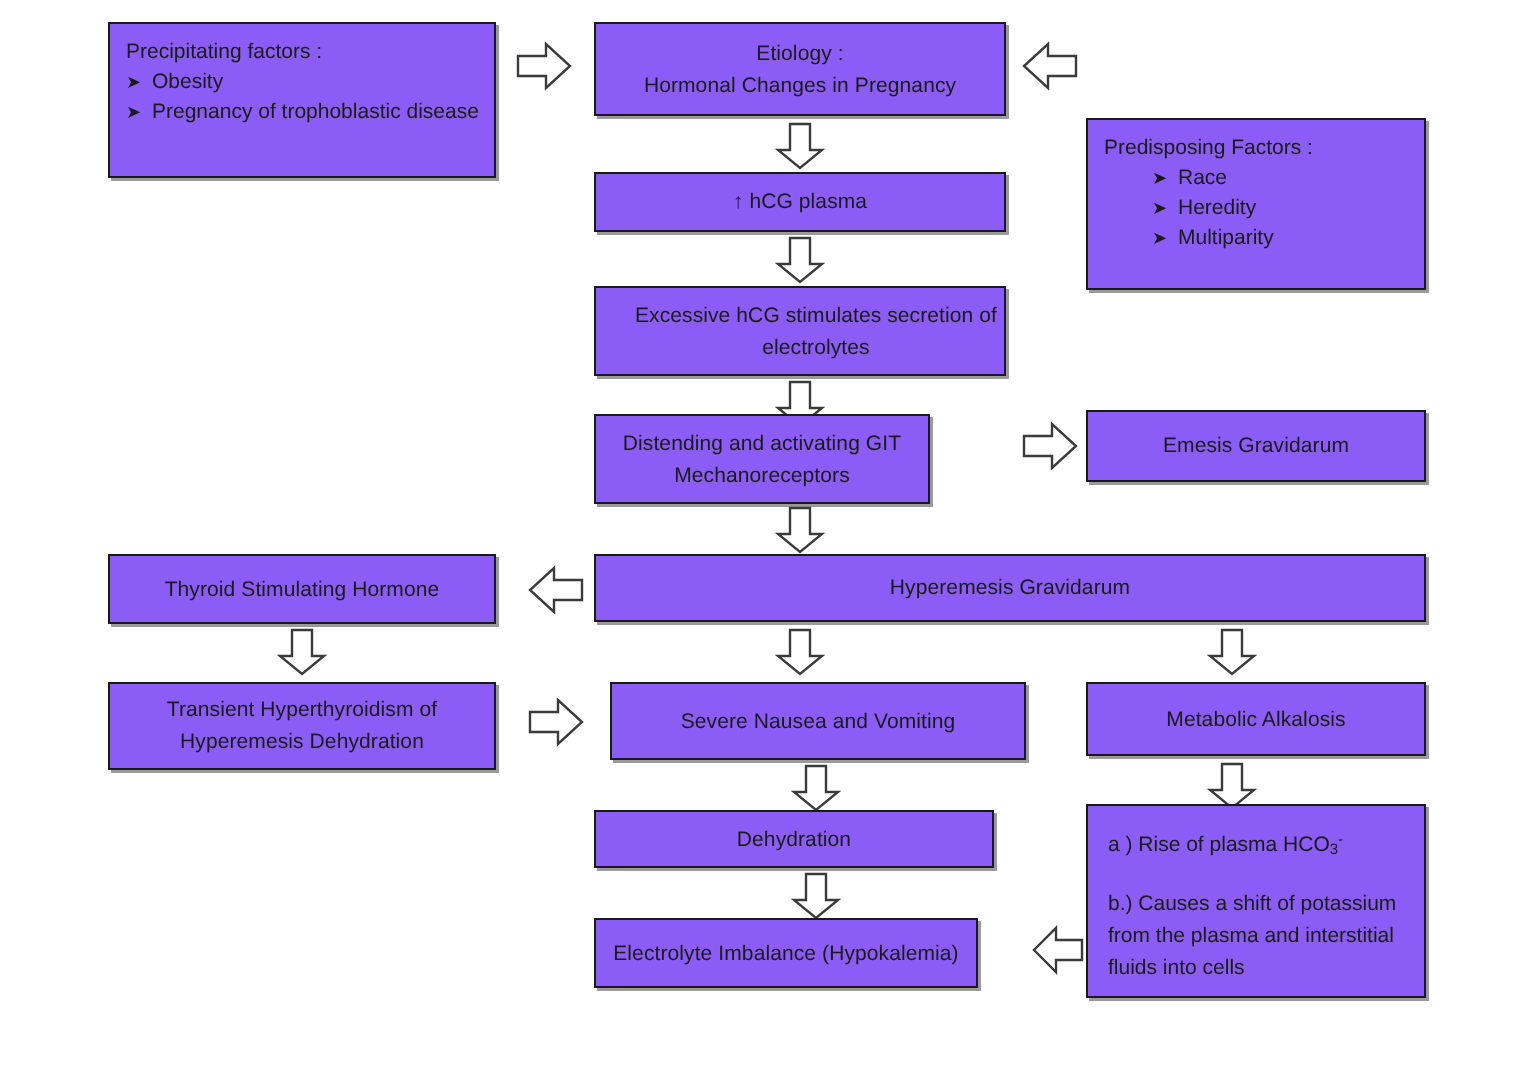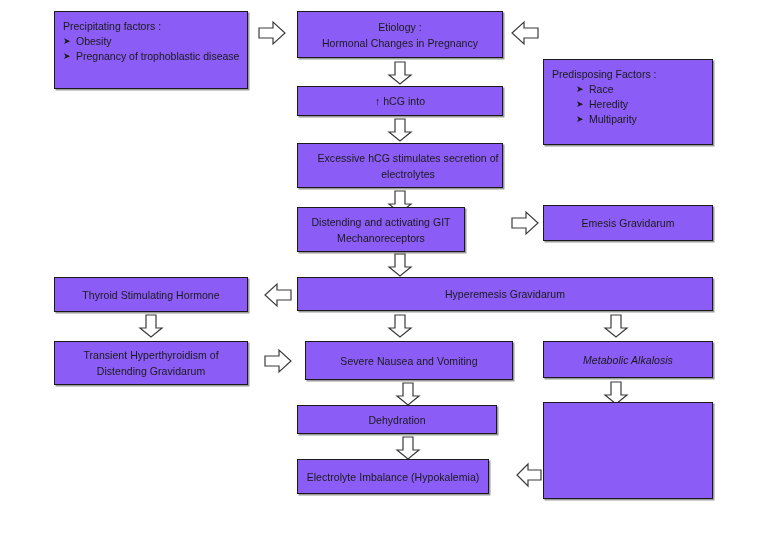--- a/index.html
+++ b/index.html
@@ -145,21 +145,21 @@
     </ul>
   </div>
 
   <div class="arrow" style="left:388px; top:61px;">
     <svg width="24" height="24" viewBox="0 0 24 24">
       <polygon points="7,1 17,1 17,14 23,14 12,23 1,14 7,14"></polygon>
     </svg>
   </div>
 
   <div class="node center" style="left:297px; top:86px; width:206px; height:30px;">
-    <div class="label">↑ hCG into</div>
+    <div class="label">↑ hCG plasma</div>
   </div>
 
   <div class="arrow" style="left:388px; top:118px;">
     <svg width="24" height="24" viewBox="0 0 24 24">
       <polygon points="7,1 17,1 17,14 23,14 12,23 1,14 7,14"></polygon>
     </svg>
   </div>
 
   <div class="node center" style="left:297px; top:143px; width:206px; height:45px;padding-left:16px;">
     <div class="label">Excessive hCG stimulates secretion of
@@ -220,54 +220,56 @@
   </div>
 
   <div class="arrow" style="left:604px; top:314px;">
     <svg width="24" height="24" viewBox="0 0 24 24">
       <polygon points="7,1 17,1 17,14 23,14 12,23 1,14 7,14"></polygon>
     </svg>
   </div>
 
   <div class="node center" style="left:54px; top:341px; width:194px; height:44px;">
     <div class="label">Transient Hyperthyroidism of
-Distending Gravidarum</div>
+Hyperemesis Dehydration</div>
   </div>
 
   <div class="arrow" style="left:264px; top:349px;">
     <svg width="28" height="24" viewBox="0 0 28 24">
       <polygon points="1,7 15,7 15,1 27,12 15,23 15,17 1,17"></polygon>
     </svg>
   </div>
 
   <div class="node center" style="left:305px; top:341px; width:208px; height:39px;">
     <div class="label">Severe Nausea and Vomiting</div>
   </div>
 
-  <div class="node center" style="left:543px; top:341px; width:170px; height:37px;font-style:italic;">
+  <div class="node center" style="left:543px; top:341px; width:170px; height:37px;">
     <div class="label">Metabolic Alkalosis</div>
   </div>
 
   <div class="arrow" style="left:396px; top:382px;">
     <svg width="24" height="24" viewBox="0 0 24 24">
       <polygon points="7,1 17,1 17,14 23,14 12,23 1,14 7,14"></polygon>
     </svg>
   </div>
 
   <div class="arrow" style="left:604px; top:381px;">
     <svg width="24" height="24" viewBox="0 0 24 24">
       <polygon points="7,1 17,1 17,14 23,14 12,23 1,14 7,14"></polygon>
     </svg>
   </div>
 
   <div class="node center" style="left:297px; top:405px; width:200px; height:29px;text-align:right;">
     <div class="label">Dehydration</div>
   </div>
 
   <div class="node tops" style="left:543px; top:402px; width:170px; height:97px; padding:9px 10px 0 10px;">
+    <p class="para"><span>a ) Rise of plasma HCO</span><sub>3</sub><sup>-</sup></p>
+    <p class="para">b.) Causes a shift of potassium from the plasma and interstitial fluids into cells</p>
   </div>
 
   <div class="arrow" style="left:396px; top:436px;">
     <svg width="24" height="24" viewBox="0 0 24 24">
       <polygon points="7,1 17,1 17,14 23,14 12,23 1,14 7,14"></polygon>
     </svg>
   </div>
 
   <div class="node center" style="left:297px; top:459px; width:192px; height:35px;">
     <div class="label">Electrolyte Imbalance (Hypokalemia)</div>

